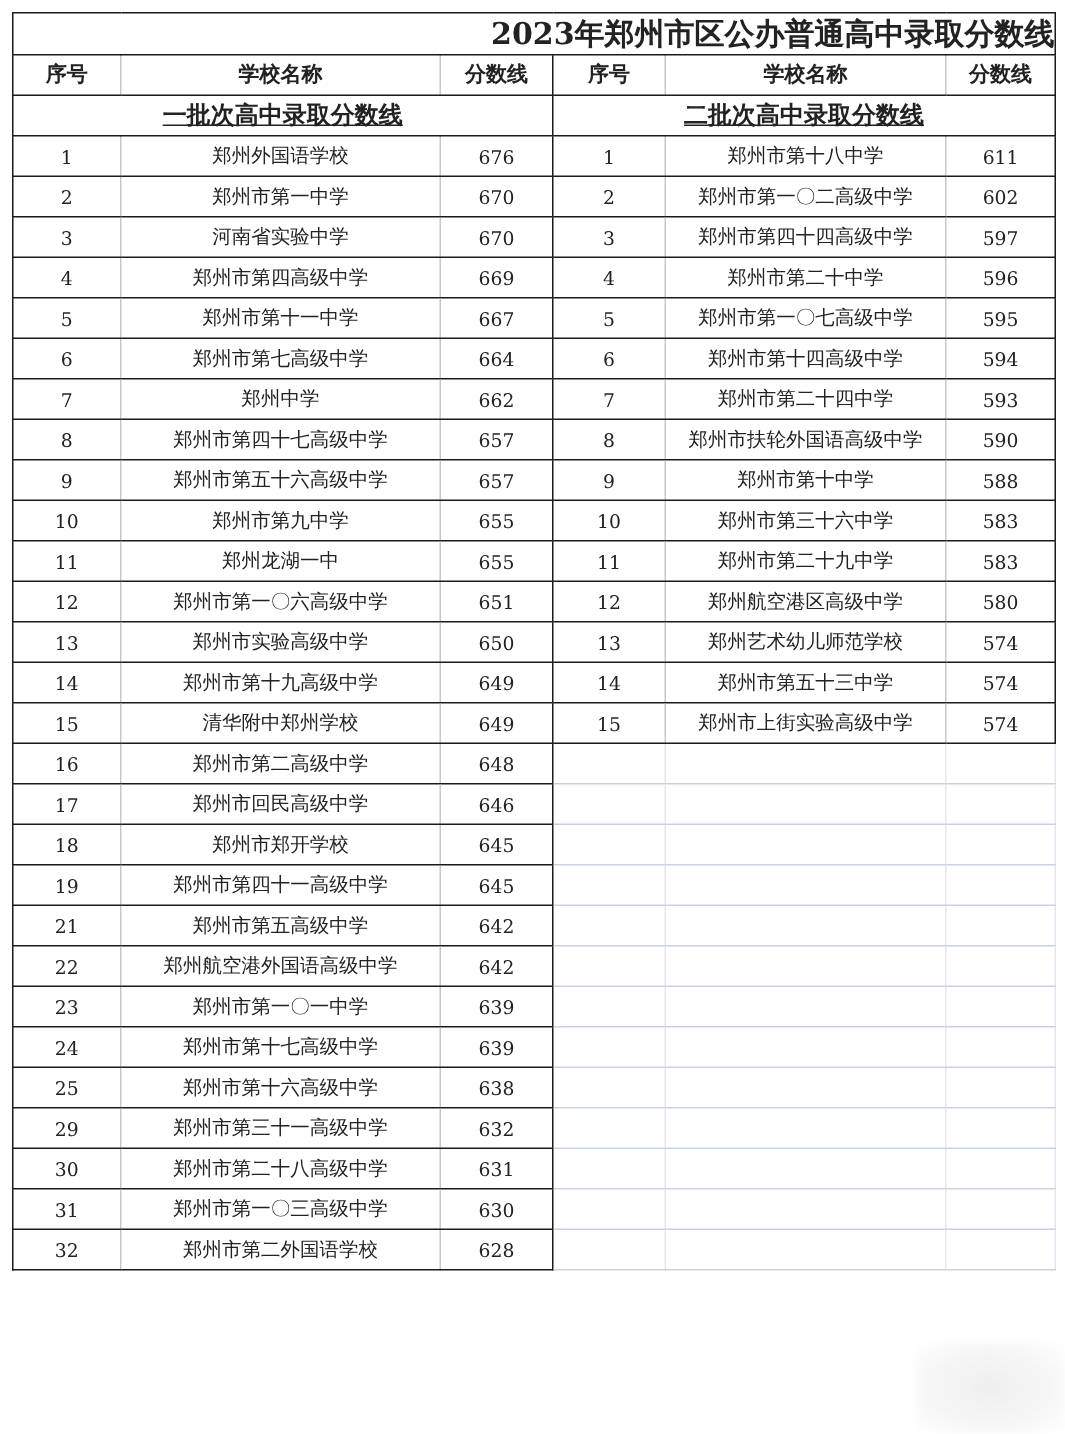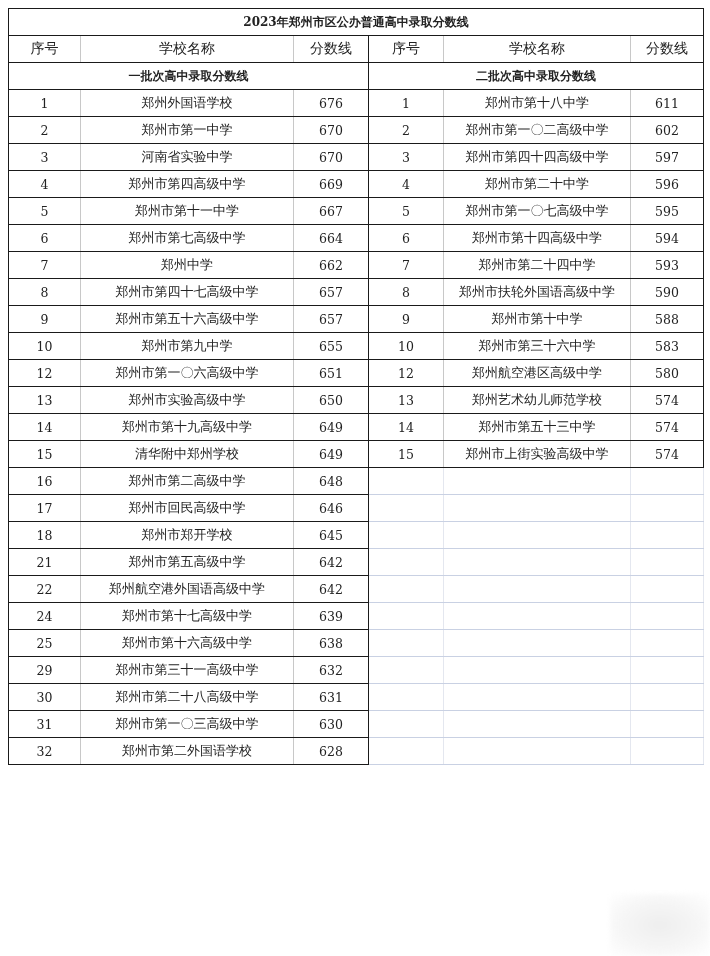--- a/index.html
+++ b/index.html
@@ -4,24 +4,24 @@
   <style>
     html, body { margin: 0; padding: 0; background: #ffffff; }
     body { width: 710px; height: 956px; position: relative; overflow: hidden;
            font-family: "DejaVu Serif", "Liberation Serif", serif; color: #222; }
     .sheet { position: absolute; left: 8px; top: 8px; width: 695px; }
     table { border-collapse: collapse; table-layout: fixed; width: 695px; }
     td { height: 26px; padding: 0; text-align: center; vertical-align: middle;
          font-size: 13px; white-space: nowrap; overflow: hidden;
          border-top: 1px solid #1a1a1a; border-bottom: 1px solid #1a1a1a;
          border-left: 1px solid #c8c8c8; border-right: 1px solid #c8c8c8; }
-    td.title { font-size: 12px; font-weight: bold; height: 26px;
-               border: 1px solid #1a1a1a; }
-    td.hdr { font-size: 14px; font-weight: normal; margin-left: 30px; }
-    td.grp { font-size: 12px; font-weight: bold; }
+    td.title { font-size: 20px; font-weight: bold; height: 26px;
+               border: 1px solid #1a1a1a; text-align: right; }
+    td.hdr { font-size: 14px; font-weight: bold; margin-left: 30px; }
+    td.grp { font-size: 16px; font-weight: bold; text-decoration: underline; }
     td.edge-l { border-left: 1px solid #1a1a1a; }
     td.edge-r { border-right: 1px solid #1a1a1a; }
     td.mid { border-right: 1px solid #1a1a1a; }
     td.empty { border-top: 1px solid #c9d1e3; border-bottom: 1px solid #c9d1e3;
                border-left: 1px solid #e4e7ef; border-right: 1px solid #e4e7ef; }
     td.empty.first-empty { border-top: 1px solid #1a1a1a; }
     td.num { font-family: "DejaVu Serif", serif; font-size: 12.5px; }
     .watermark { position: absolute; right: 0; bottom: 0; width: 100px; height: 62px;
                  background: radial-gradient(ellipse at center, #eeeeee 0%, #f6f6f6 55%, rgba(255,255,255,0) 100%);
                  filter: blur(2px); }
@@ -129,20 +129,28 @@
         </tr>
         <tr>
           <td class="num edge-l">10</td>
           <td class="">郑州市第九中学</td>
           <td class="num mid">655</td>
           <td class="num">10</td>
           <td class="">郑州市第三十六中学</td>
           <td class="num edge-r">583</td>
         </tr>
         <tr>
+          <td class="num edge-l">11</td>
+          <td class="">郑州龙湖一中</td>
+          <td class="num mid">655</td>
+          <td class="num">11</td>
+          <td class="">郑州市第二十九中学</td>
+          <td class="num edge-r">583</td>
+        </tr>
+        <tr>
           <td class="num edge-l">12</td>
           <td class="">郑州市第一〇六高级中学</td>
           <td class="num mid">651</td>
           <td class="num">12</td>
           <td class="">郑州航空港区高级中学</td>
           <td class="num edge-r">580</td>
         </tr>
         <tr>
           <td class="num edge-l">13</td>
           <td class="">郑州市实验高级中学</td>
@@ -185,31 +193,47 @@
         </tr>
         <tr>
           <td class="num edge-l">18</td>
           <td class="">郑州市郑开学校</td>
           <td class="num mid">645</td>
           <td class="empty"></td>
           <td class="empty"></td>
           <td class="empty"></td>
         </tr>
         <tr>
+          <td class="num edge-l">19</td>
+          <td class="">郑州市第四十一高级中学</td>
+          <td class="num mid">645</td>
+          <td class="empty"></td>
+          <td class="empty"></td>
+          <td class="empty"></td>
+        </tr>
+        <tr>
           <td class="num edge-l">21</td>
           <td class="">郑州市第五高级中学</td>
           <td class="num mid">642</td>
           <td class="empty"></td>
           <td class="empty"></td>
           <td class="empty"></td>
         </tr>
         <tr>
           <td class="num edge-l">22</td>
           <td class="">郑州航空港外国语高级中学</td>
           <td class="num mid">642</td>
+          <td class="empty"></td>
+          <td class="empty"></td>
+          <td class="empty"></td>
+        </tr>
+        <tr>
+          <td class="num edge-l">23</td>
+          <td class="">郑州市第一〇一中学</td>
+          <td class="num mid">639</td>
           <td class="empty"></td>
           <td class="empty"></td>
           <td class="empty"></td>
         </tr>
         <tr>
           <td class="num edge-l">24</td>
           <td class="">郑州市第十七高级中学</td>
           <td class="num mid">639</td>
           <td class="empty"></td>
           <td class="empty"></td>

